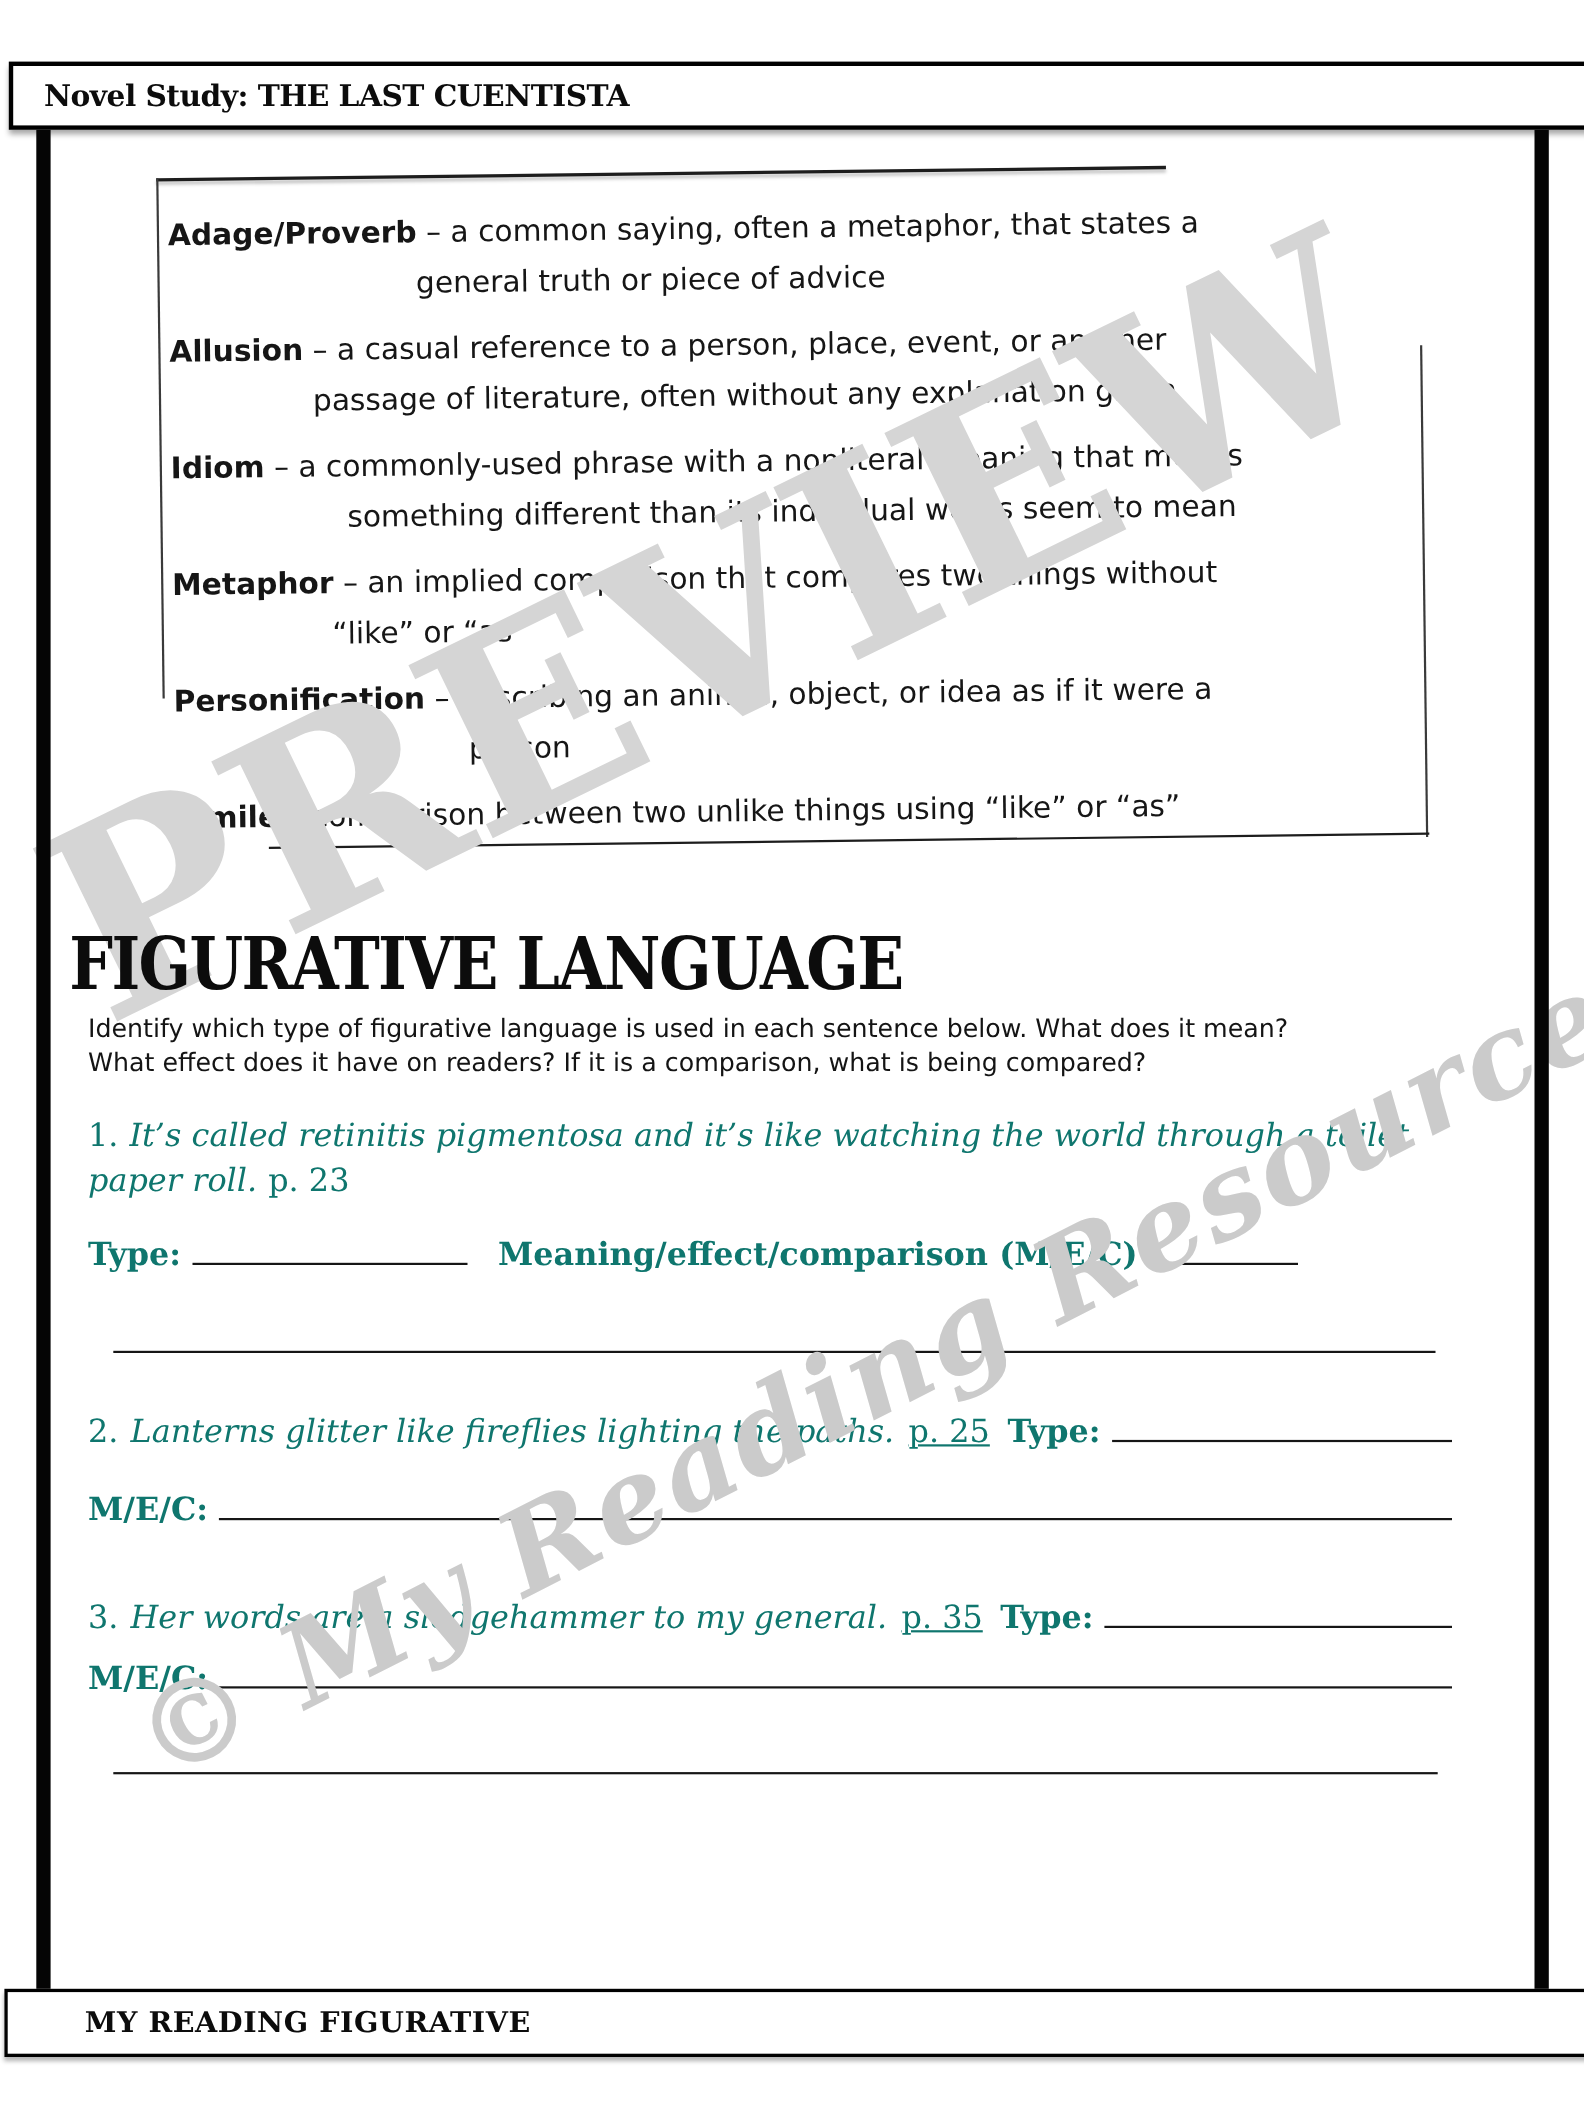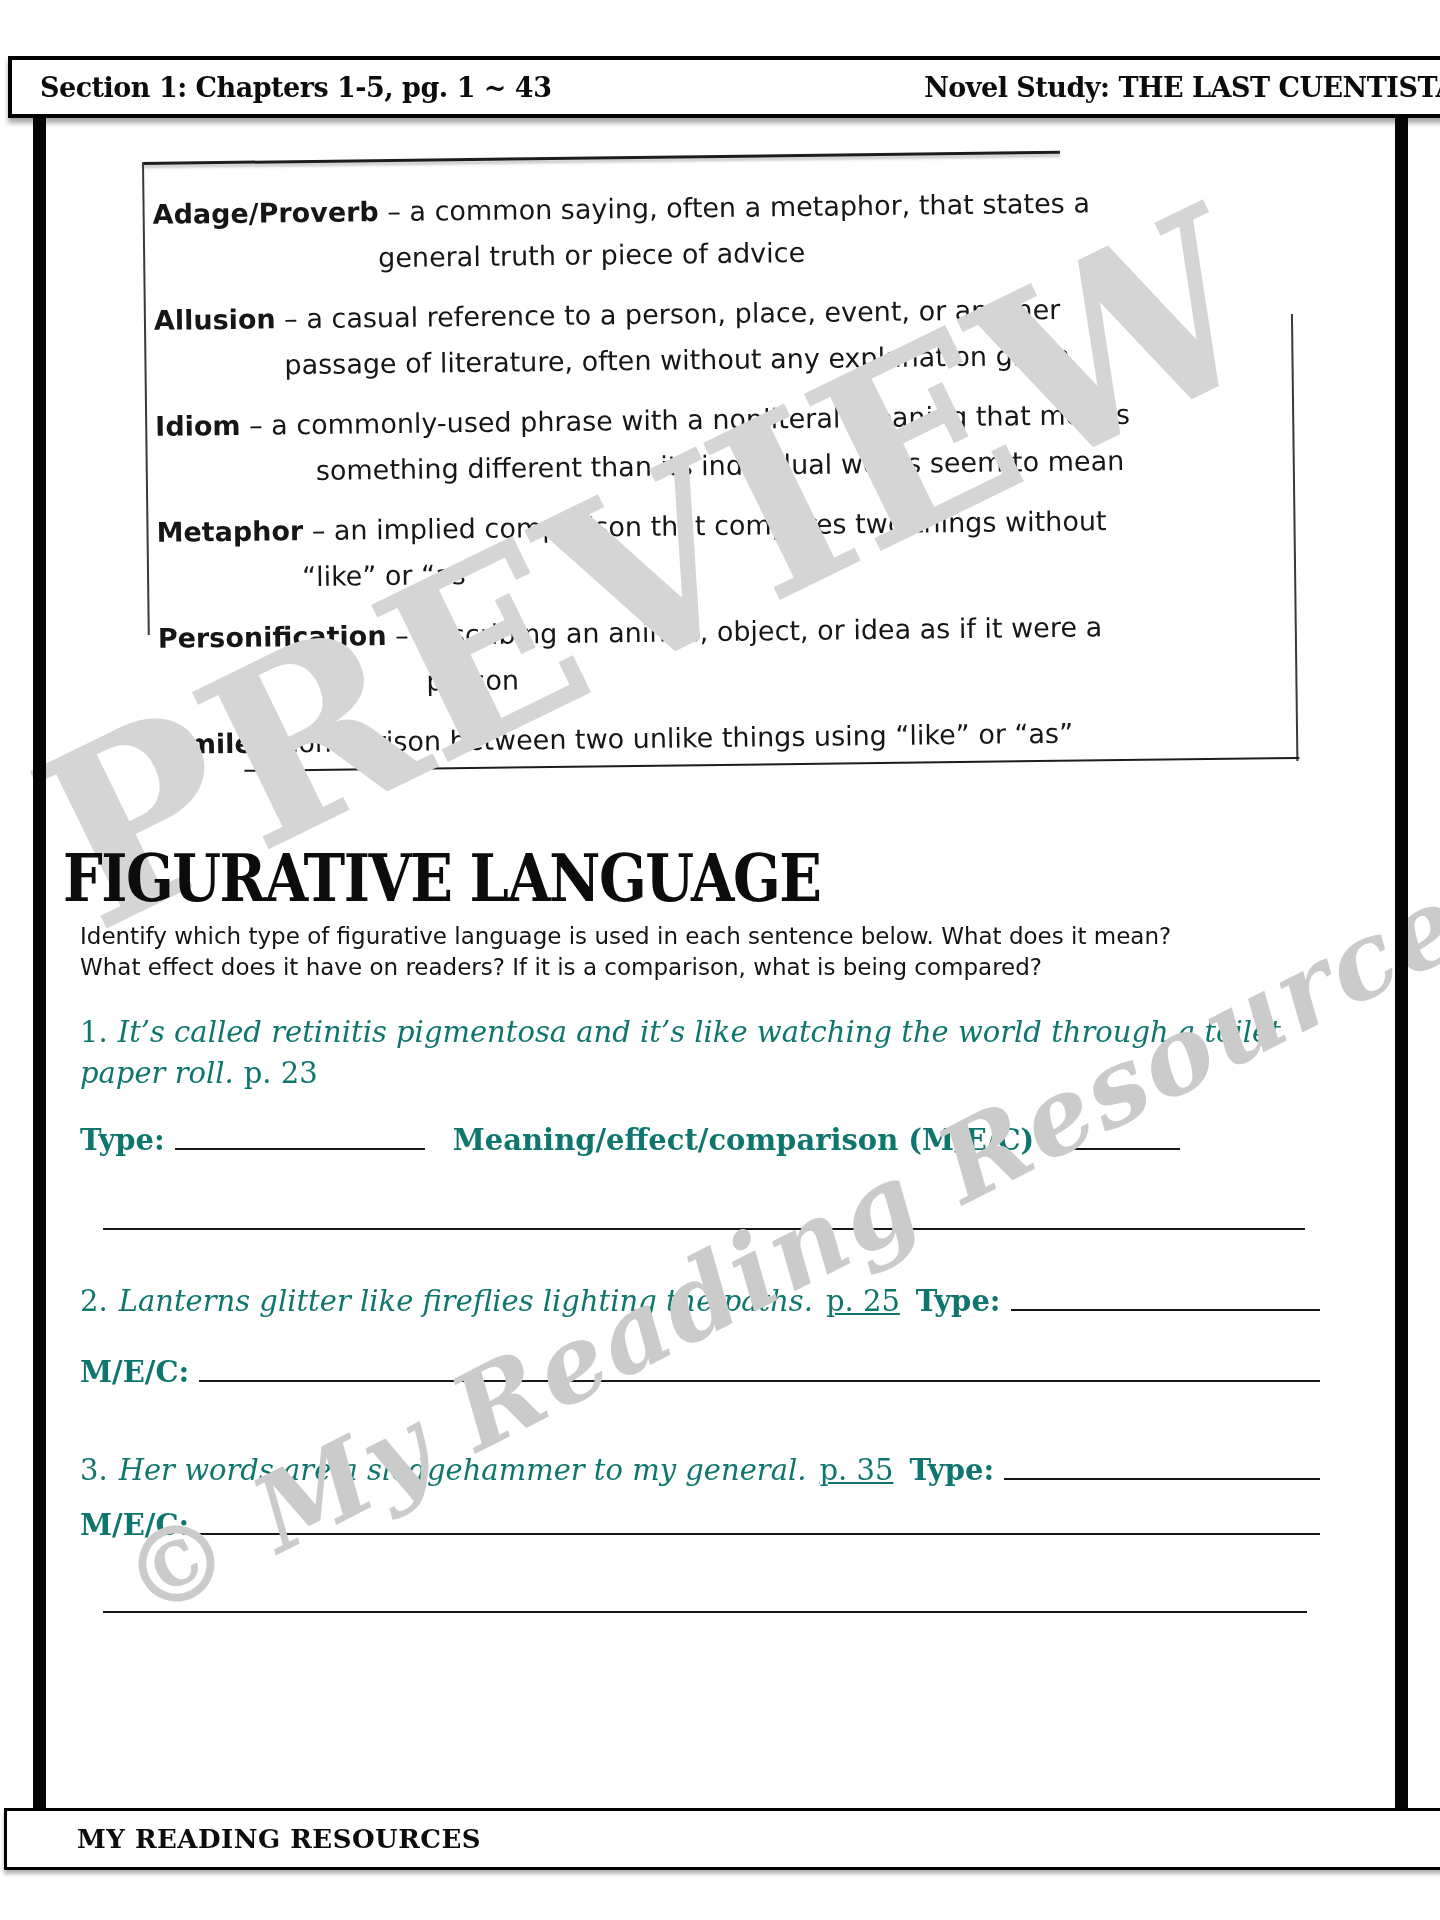--- a/index.html
+++ b/index.html
@@ -75,21 +75,20 @@
   .flex-row .q-num{margin-right:11px;}
   .flex-row .q-page{margin-left:13px;margin-right:16px;text-decoration:underline;}
   .flex-row .q-label{margin-right:2px;}
 </style>
 </head>
 <body>
 
 <div class="page">
 
   <div class="header-box">
-    <span class="header-left">Section 1: Chapters 1-5, pg. 1 ~ 43</span>
     <span class="header-right">Novel Study: THE LAST CUENTISTA</span>
   </div>
 
   <div class="side-bar bar-left"></div>
   <div class="side-bar bar-right"></div>
 
   <div class="defs-box">
     <div class="defs-border defs-top"></div>
     <div class="defs-border defs-left"></div>
     <div class="defs-border defs-right"></div>
@@ -166,17 +165,17 @@
   </div>
   <div class="flex-row q3-mec q-font">
     <span class="q-label">M/E/C:</span>
     <span class="blank blank-grow"></span>
   </div>
   <div class="rule rule-2"></div>
 
   <div class="wm-brand">© My Reading Resources</div>
 
   <div class="footer-box">
-    <span class="footer-brand">MY READING RESOURCES</span>
+    <span class="footer-brand">MY READING FIGURATIVE</span>
 
   </div>
 
 </div>
 
 </body></html>

